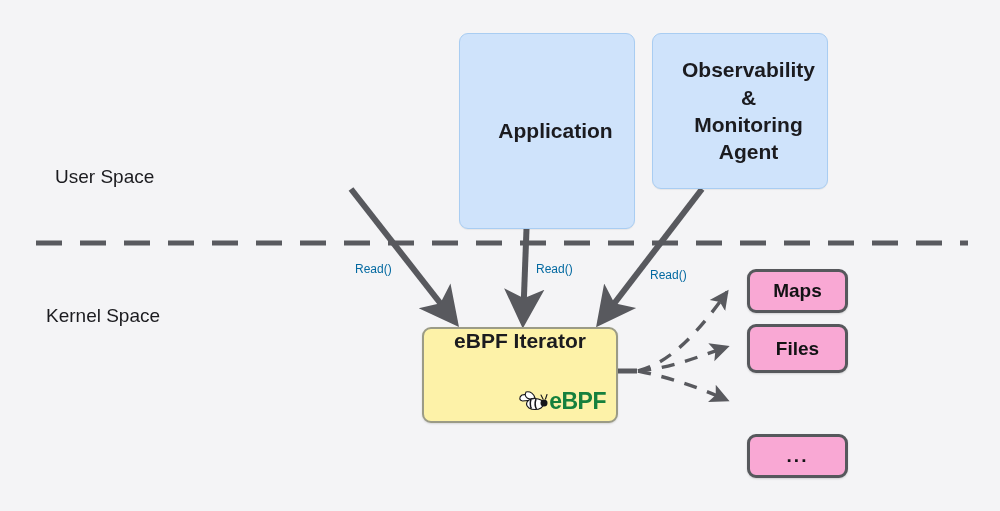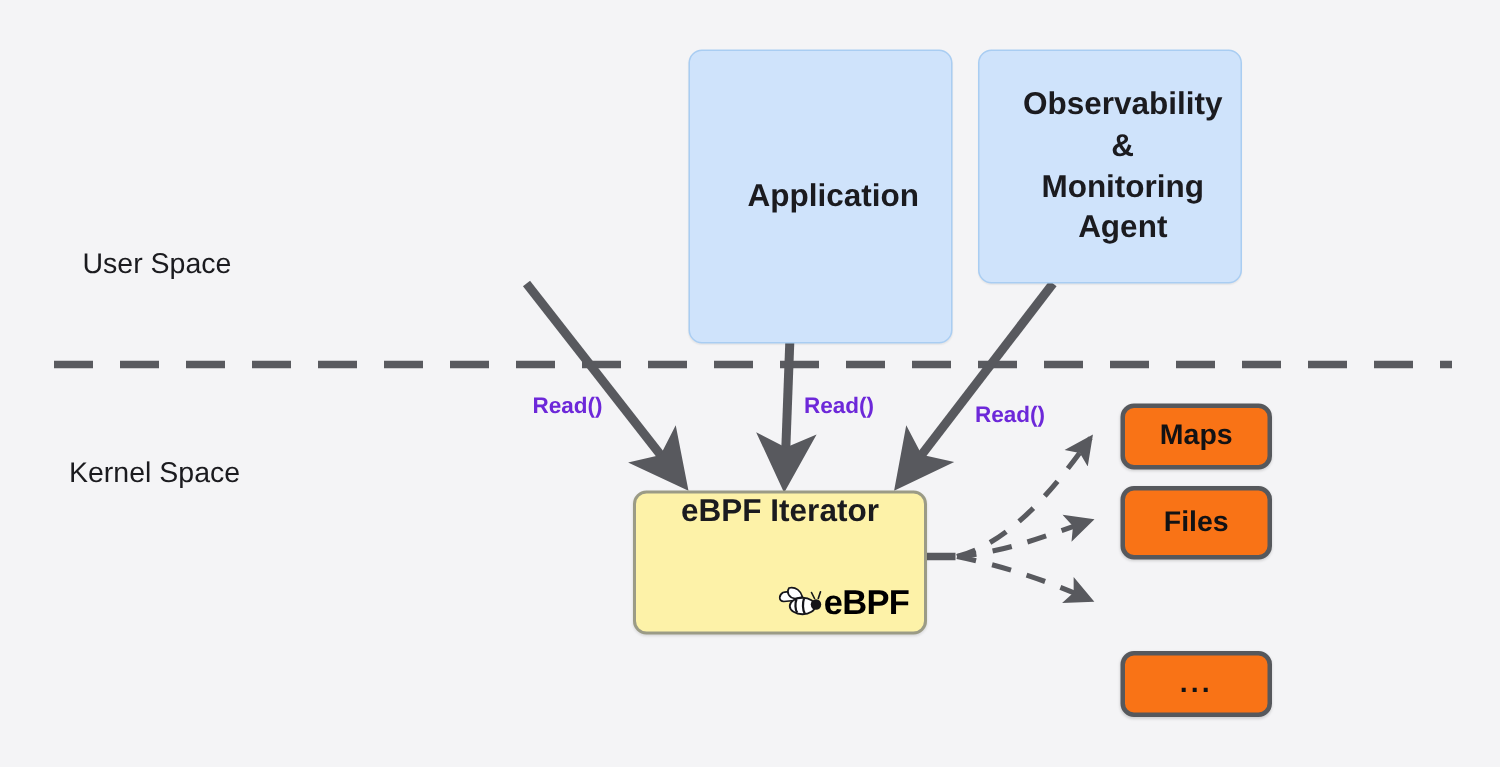--- a/index.html
+++ b/index.html
@@ -54,54 +54,54 @@
     border-radius: 9px;
     color: #1b1b1f;
     font-weight: bold;
     font-size: 21px;
     flex-direction: column;
     justify-content: flex-start;
     box-shadow: 0 1px 2px rgba(0,0,0,0.12);
   }
   
   .box-gray {
-    background: #f97316;
+    background: #f9a8d4;
     border: 3px solid #56585c;
     border-radius: 9px;
     color: #121214;
     font-weight: bold;
     font-size: 19px;
     box-shadow: 0 1px 2px rgba(0,0,0,0.15);
   }
   
   .label-space {
     position: absolute;
     font-size: 19px;
     color: #1b1b1f;
     font-weight: normal;
     white-space: nowrap;
   }
   .label-read {
     position: absolute;
-    font-size: 15px;
-    font-weight: bold;
-    color: #6d28d9;
+    font-size: 12px;
+    font-weight: normal;
+    color: #0369a1;
     white-space: nowrap;
   }
   
   .ebpf-logo {
     position: absolute;
     display: flex;
     align-items: center;
     gap: 1px;
   }
   .ebpf-logo .wordmark {
     font-size: 23px;
     font-weight: bold;
-    color: #000000;
+    color: #15803d;
     letter-spacing: -0.5px;
   }
   .ebpf-logo .bee {
     width: 30px;
     height: 24px;
     display: block;
   }
   .dots {
     letter-spacing: 2px;
   }

